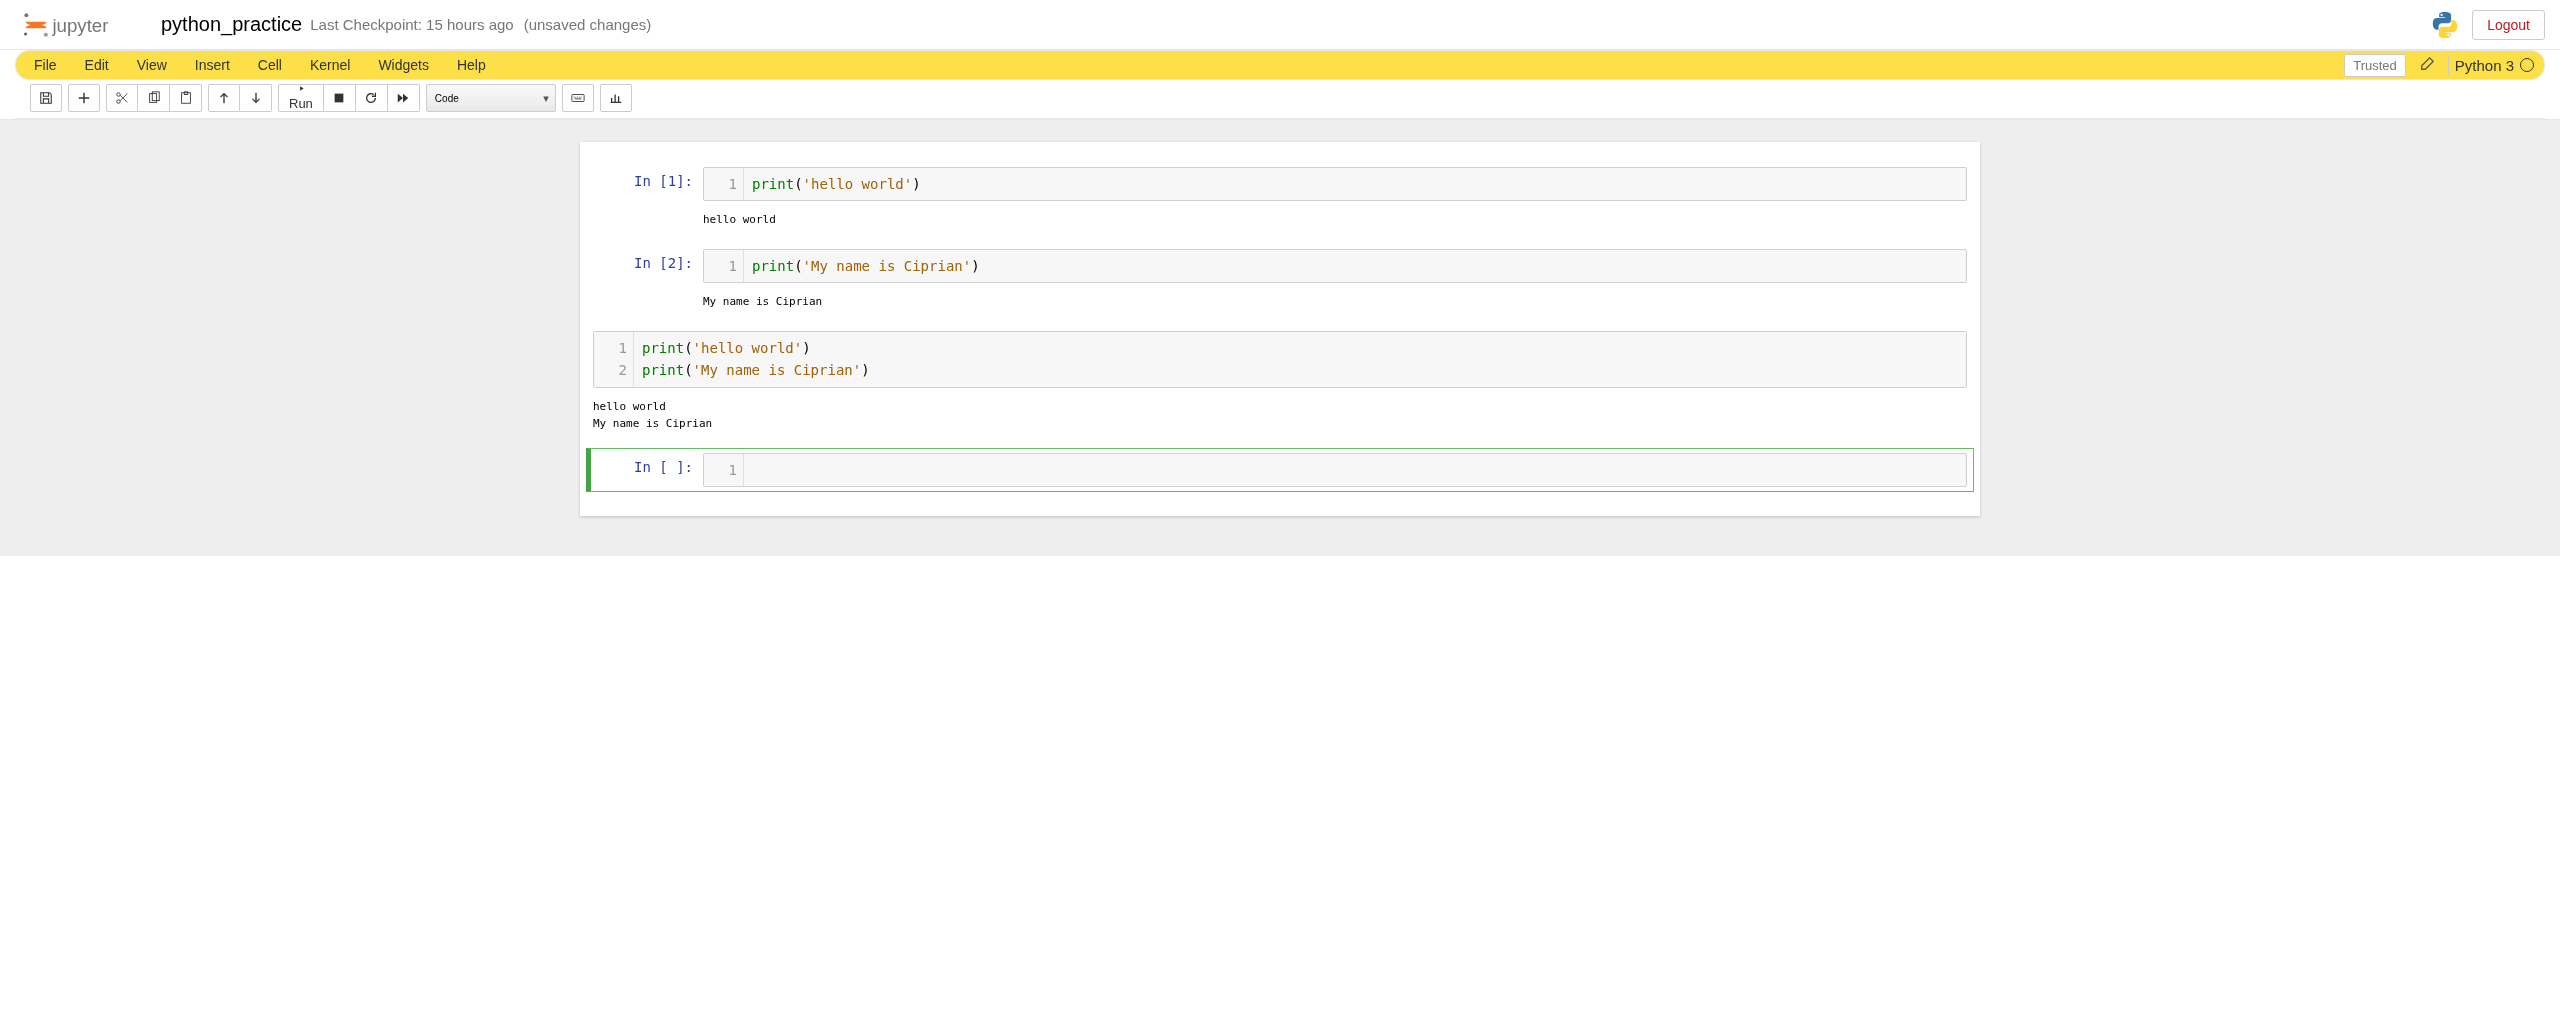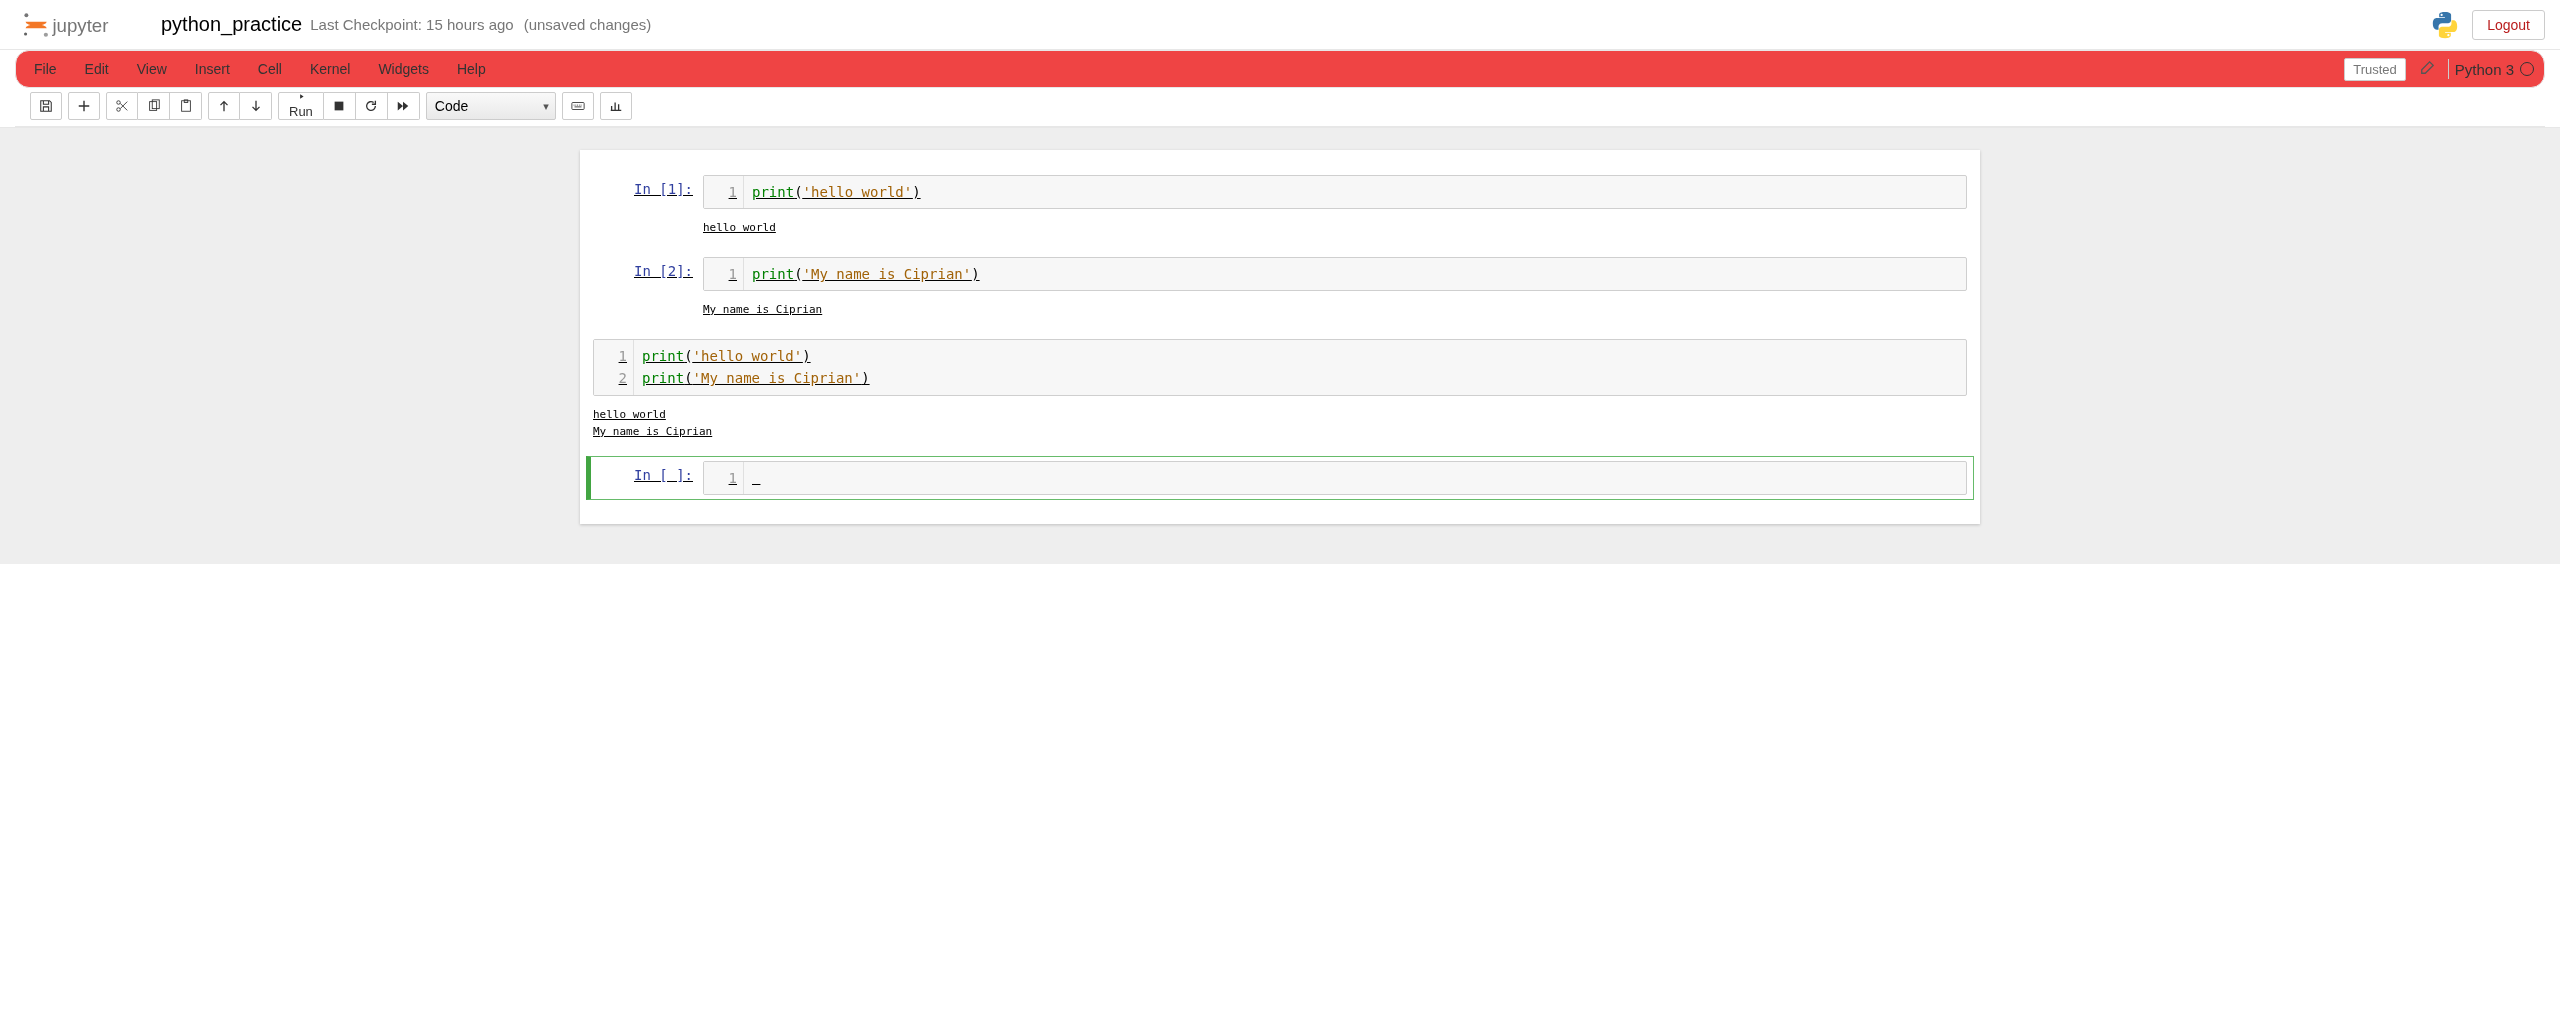--- a/index.html
+++ b/index.html
@@ -11,43 +11,43 @@
 .logo svg { height: 26px; }
 .nb-name { font-size: 20px; color: #000; margin-right: 8px; }
 .checkpoint { font-size: 15px; color: #777; margin-right: 10px; }
 .unsaved { font-size: 15px; color: #777; }
 .header-spacer { flex: 1; }
 .python-logo { margin-right: 12px; display: flex; align-items: center; }
 .logout-btn { border: 1px solid #ccc; background: #fff; padding: 6px 14px; border-radius: 3px; font-size: 14px; color: #b91c1c; cursor: pointer; }
 
 
 .menubar-container { border-bottom: 1px solid #e7e7e7; background: #fff; padding: 0 15px; }
-.menubar { display: flex; align-items: center; height: 38px; border: 1px solid #e7e7e7; border-radius: 14px; background: #ef4444; padding: 0 4px; }
+.menubar { display: flex; align-items: center; height: 30px; border: 1px solid #e7e7e7; border-radius: 14px; background: #fde047; padding: 0 4px; }
 .menu-item { padding: 6px 14px; color: #333; font-size: 14px; cursor: pointer; }
 .menubar-spacer { flex: 1; }
 .trusted { border: 1px solid #ccc; padding: 3px 8px; border-radius: 2px; font-size: 13px; color: #777; margin-right: 6px; background: #fff; }
 .edit-icon { padding: 4px 8px; color: #777; cursor: pointer; }
 .kernel-sep { border-left: 1px solid #ccc; height: 20px; margin: 0 6px; }
 .kernel-name { font-size: 15px; color: #333; margin-right: 6px; }
 .kernel-circle { width: 14px; height: 14px; border: 1.8px solid #333; border-radius: 50%; margin-right: 6px; }
 
 
 .toolbar { display: flex; align-items: center; padding: 4px 15px 6px 15px; gap: 6px; border-bottom: 1px solid #e7e7e7; background: #fff; }
 .tb-group { display: flex; }
 .tb-btn { border: 1px solid #ccc; background: #fff; min-width: 32px; height: 28px; display: flex; align-items: center; justify-content: center; cursor: pointer; font-size: 13px; color: #333; }
 .tb-group .tb-btn + .tb-btn { border-left: none; }
 .tb-group .tb-btn:first-child { border-radius: 2px 0 0 2px; }
 .tb-group .tb-btn:last-child { border-radius: 0 2px 2px 0; }
 .tb-group .tb-btn:only-child { border-radius: 2px; }
 .tb-run { padding: 0 10px; gap: 4px; flex-direction: column; }
-.cell-type { border: 1px solid #ccc; height: 28px; padding: 0 22px 0 8px; font-size: 14px; background: #eee linear-gradient(#f9f9f9,#e9e9e9); border-radius: 2px; position: relative; display: flex; align-items: center; cursor: pointer; min-width: 130px; }
+.cell-type { border: 1px solid #ccc; height: 28px; padding: 0 22px 0 8px; font-size: 10px; background: #eee linear-gradient(#f9f9f9,#e9e9e9); border-radius: 2px; position: relative; display: flex; align-items: center; cursor: pointer; min-width: 130px; }
 .cell-type::after { content: "▾"; position: absolute; right: 6px; color: #555; font-size: 11px; }
 
 
-.below-header { background: #eee; padding: 22px 0 40px 0; text-decoration: underline; }
+.below-header { background: #eee; padding: 22px 0 40px 0; }
 .notebook-container { background: #fff; width: 1400px; margin: 0 auto; box-shadow: 0 1px 3px rgba(0,0,0,.2); padding: 18px 6px 22px 6px; }
 
 
 .cell { display: flex; padding: 4px 6px; border: 1px solid transparent; margin: 2px 0; }
 .cell.selected { border: 1px solid #66bb6a; border-left: 5px solid #42a542; padding-left: 2px; }
 .prompt-col { width: 110px; flex-shrink: 0; padding: 6px 10px 0 0; text-align: right; }
 .prompt { font-family: "SFMono-Regular", Menlo, Consolas, monospace; font-size: 14px; color: #303f9f; }
 .cell-body { flex: 1; }
 
 .input-area { border: 1px solid #cfcfcf; border-radius: 2px; background: #f7f7f7; display: flex; }

